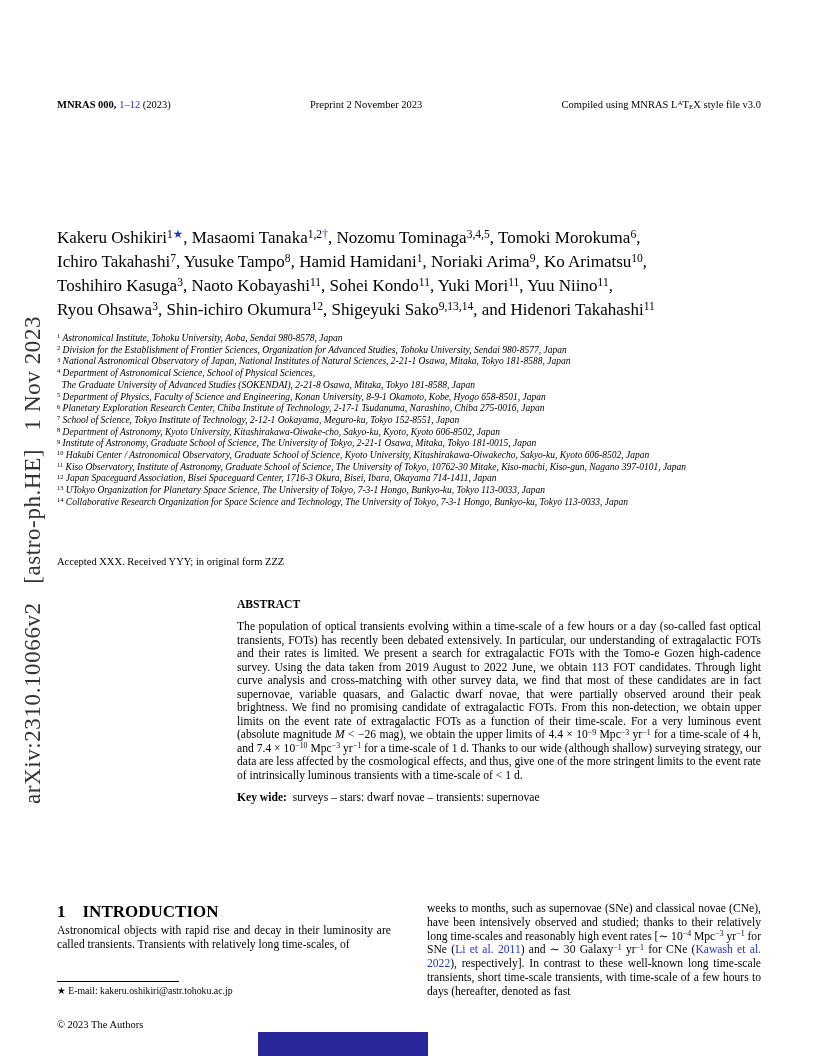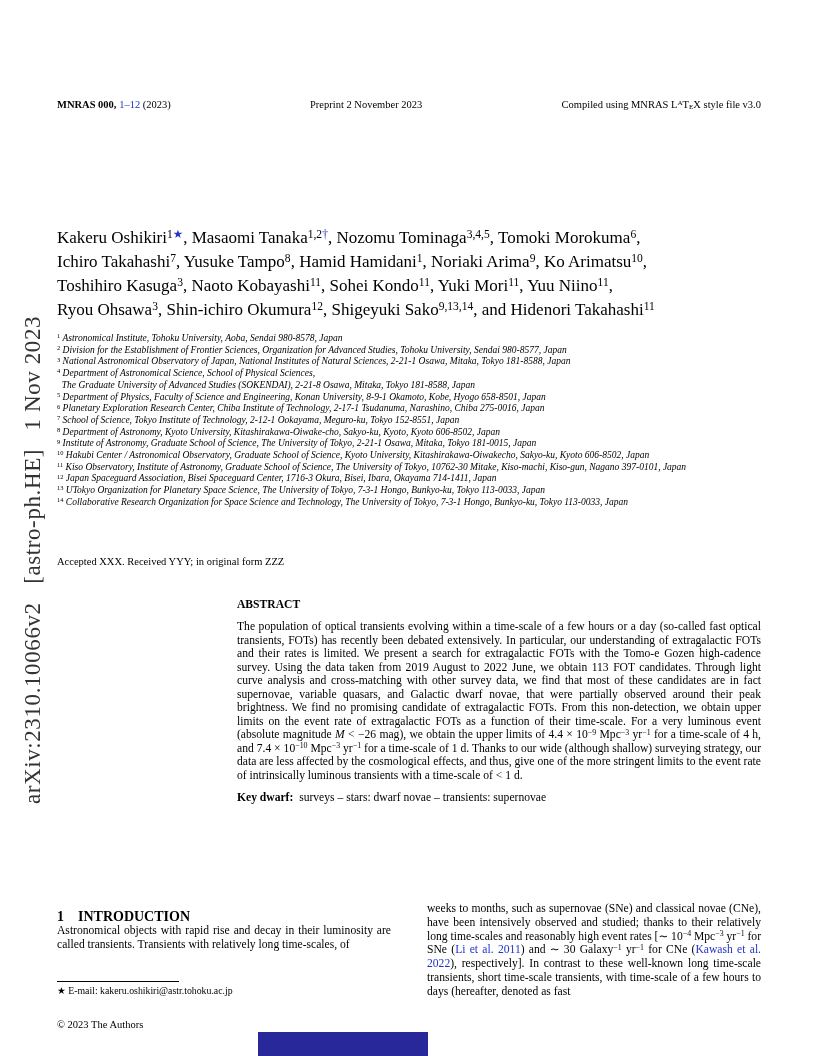--- a/index.html
+++ b/index.html
@@ -27,21 +27,21 @@
   }
   .affils{
     position:absolute;left:57px;top:333px;width:710px;
     font-size:9.5px;line-height:11.7px;
   }
   .dates{position:absolute;left:57px;top:556px;font-size:10.5px;}
   .abstract{position:absolute;left:237px;top:598px;width:524px;}
   .abs-head{font-weight:bold;font-size:11.6px;margin:0 0 9px 0;}
   .abs-body{font-size:11.6px;line-height:13.5px;text-align:justify;}
   .keywords{margin-top:9px;font-size:11.6px;}
-  .section-heading{position:absolute;left:57px;top:902px;font-size:14px;font-weight:bold;margin-top:7px;}
+  .section-heading{position:absolute;left:57px;top:902px;font-size:17px;font-weight:bold;}
   .col-left{
     position:absolute;left:57px;top:924px;width:334px;
     font-size:11.6px;line-height:13.8px;text-align:justify;
   }
   .col-right{
     position:absolute;left:427px;top:902px;width:334px;
     font-size:11.6px;line-height:13.8px;text-align:justify;
   }
   .fnrule{position:absolute;left:57px;top:981px;width:122px;border-top:1px solid #000;}
   .footnotes{position:absolute;left:57px;top:985px;width:334px;font-size:9.8px;line-height:12.2px;}
@@ -83,21 +83,21 @@
       <div><sup>12</sup><i> Japan Spaceguard Association, Bisei Spaceguard Center, 1716-3 Okura, Bisei, Ibara, Okayama 714-1411, Japan</i></div>
       <div><sup>13</sup><i> UTokyo Organization for Planetary Space Science, The University of Tokyo, 7-3-1 Hongo, Bunkyo-ku, Tokyo 113-0033, Japan</i></div>
       <div><sup>14</sup><i> Collaborative Research Organization for Space Science and Technology, The University of Tokyo, 7-3-1 Hongo, Bunkyo-ku, Tokyo 113-0033, Japan</i></div>
     </div>
 
   <div class="dates">Accepted XXX. Received YYY; in original form ZZZ</div>
 
   <div class="abstract">
     <div class="abs-head">ABSTRACT</div>
     <div class="abs-body">The population of optical transients evolving within a time-scale of a few hours or a day (so-called fast optical transients, FOTs) has recently been debated extensively. In particular, our understanding of extragalactic FOTs and their rates is limited. We present a search for extragalactic FOTs with the Tomo-e Gozen high-cadence survey. Using the data taken from 2019 August to 2022 June, we obtain 113 FOT candidates. Through light curve analysis and cross-matching with other survey data, we find that most of these candidates are in fact supernovae, variable quasars, and Galactic dwarf novae, that were partially observed around their peak brightness. We find no promising candidate of extragalactic FOTs. From this non-detection, we obtain upper limits on the event rate of extragalactic FOTs as a function of their time-scale. For a very luminous event (absolute magnitude <i>M</i> &lt; −26 mag), we obtain the upper limits of 4.4 × 10<sup>−9</sup> Mpc<sup>−3</sup> yr<sup>−1</sup> for a time-scale of 4 h, and 7.4 × 10<sup>−10</sup> Mpc<sup>−3</sup> yr<sup>−1</sup> for a time-scale of 1 d. Thanks to our wide (although shallow) surveying strategy, our data are less affected by the cosmological effects, and thus, give one of the more stringent limits to the event rate of intrinsically luminous transients with a time-scale of &lt; 1 d.</div>
-    <div class="keywords"><b>Key dwarf:</b> surveys – stars: dwarf novae – transients: supernovae</div>
+    <div class="keywords"><b>Key wide:</b> surveys – stars: dwarf novae – transients: supernovae</div>
   </div>
 
   <div class="section-heading">1 INTRODUCTION</div>
 
   <div class="col-left">Astronomical objects with rapid rise and decay in their luminosity are called transients. Transients with relatively long time-scales, of</div>
 
   <div class="col-right">weeks to months, such as supernovae (SNe) and classical novae (CNe), have been intensively observed and studied; thanks to their relatively long time-scales and reasonably high event rates [∼ 10<sup>−4</sup> Mpc<sup>−3</sup> yr<sup>−1</sup> for SNe (<span class="lnk">Li et al. 2011</span>) and ∼ 30 Galaxy<sup>−1</sup> yr<sup>−1</sup> for CNe (<span class="lnk">Kawash et al. 2022</span>), respectively]. In contrast to these well-known long time-scale transients, short time-scale transients, with time-scale of a few hours to days (hereafter, denoted as fast</div>
 
   <div class="fnrule"></div>
 

